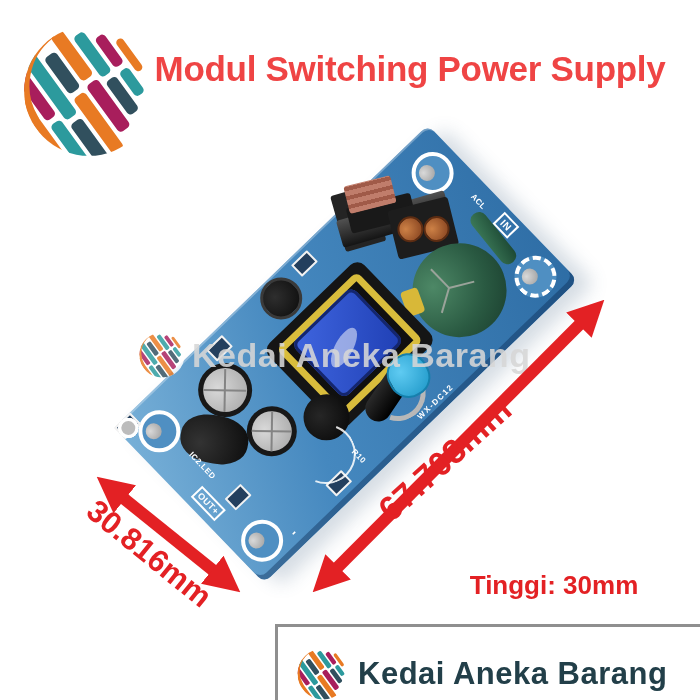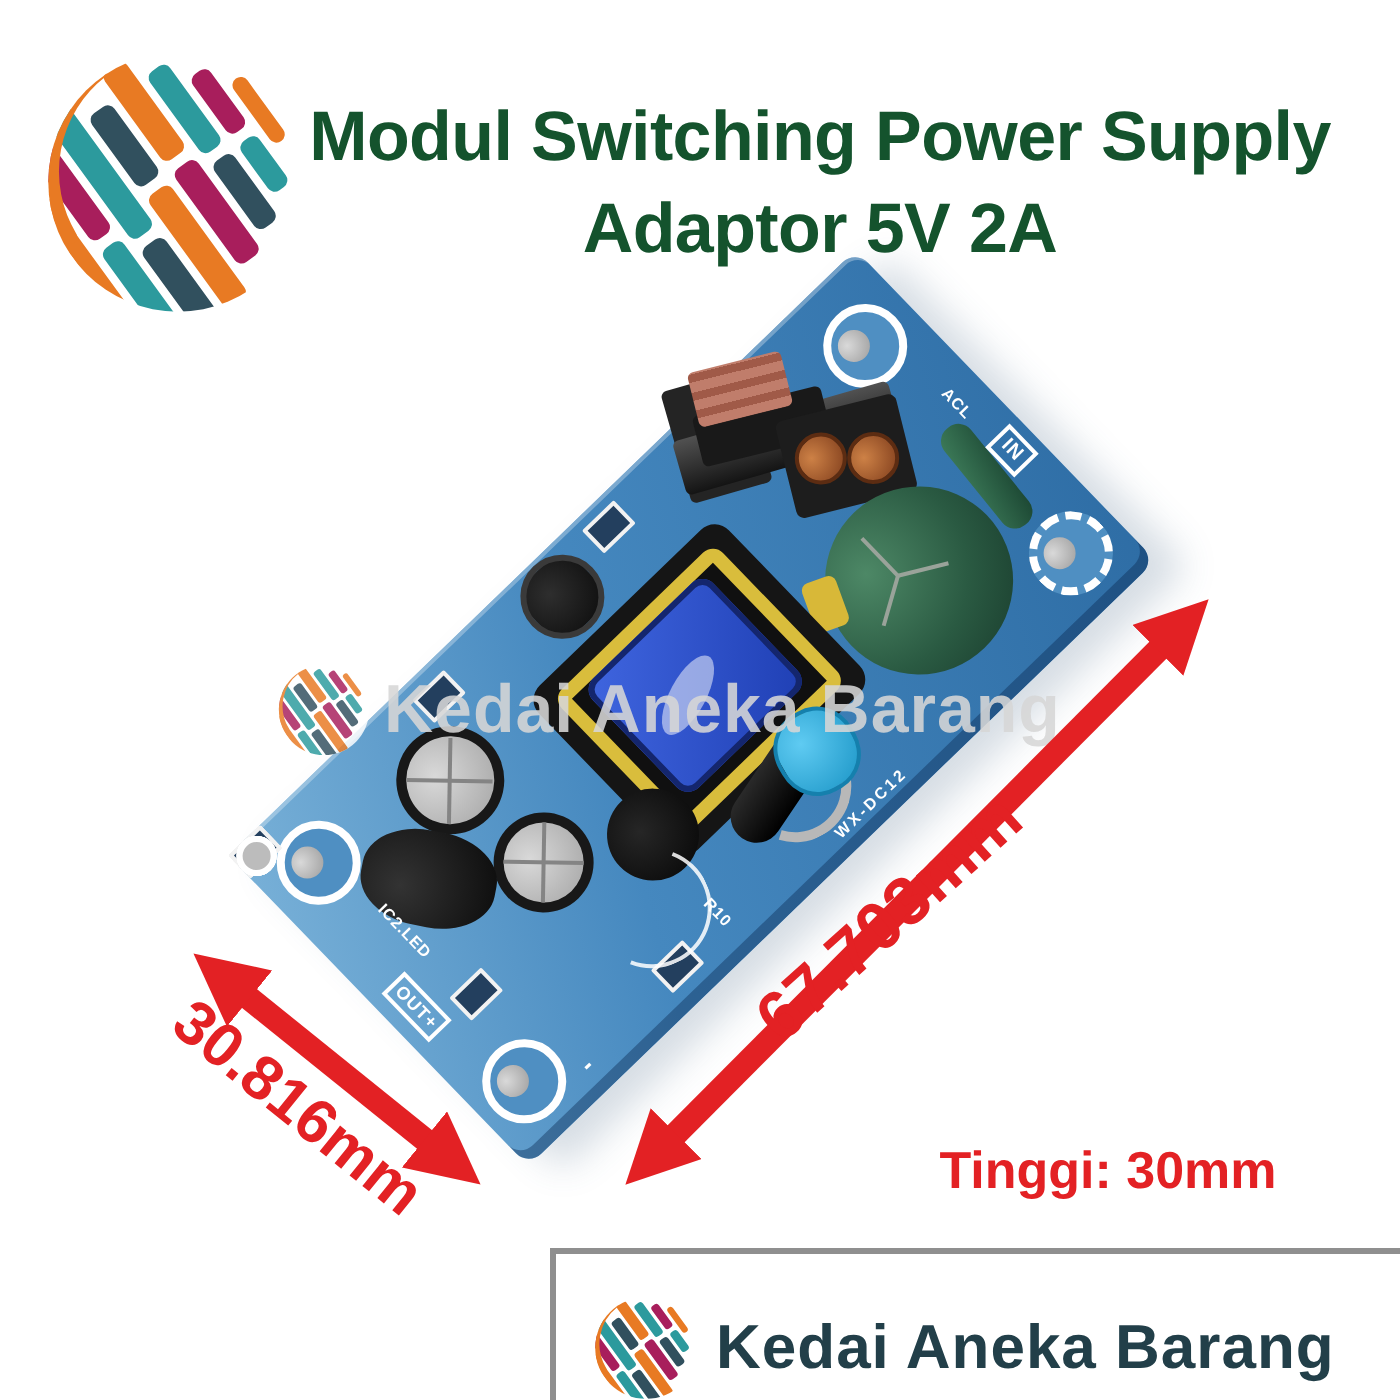--- a/index.html
+++ b/index.html
@@ -2,21 +2,21 @@
 <html><head>
 <meta charset="utf-8">
 <style>
   html,body{margin:0;padding:0;background:#fff;}
   #canvas{position:relative;width:700px;height:700px;background:#ffffff;overflow:hidden;
           font-family:"Liberation Sans",sans-serif;}
   .abs{position:absolute;}
 
   
   #brand-logo{left:20px;top:20px;width:138px;height:142px;}
-  #product-title{left:148px;top:46px;width:524px;text-align:center;color:#14532d;
+  #product-title{left:148px;top:46px;width:524px;text-align:center;color:#ef4444;
                  font-weight:800;font-size:35px;line-height:46px;letter-spacing:-0.3px;}
   #product-title span{display:block;}
 
   
   #pcb{left:128px;top:246px;width:436px;height:216px;transform:rotate(-44deg);
        background:linear-gradient(118deg,#79b1d8 0%,#4588bf 40%,#2e6da5 100%);
        border-radius:9px;z-index:1;
        box-shadow:inset 0 -6px 0 rgba(10,40,80,.4), inset 0 2px 0 rgba(255,255,255,.3),
                   10px 14px 18px rgba(70,100,130,.22);}
   #pcb *{position:absolute;}
@@ -161,21 +161,20 @@
       </symbol>
     </defs>
   </svg>
 
   <svg id="brand-logo" class="abs" viewBox="0 0 100 100">
     <use href="#globe-logo"></use>
   </svg>
 
   <div id="product-title" class="abs">
     <span>Modul Switching Power Supply</span>
-    <span>Adaptor 5V 2A</span>
   </div>
 
   <div id="pcb" class="abs">
     <div class="hole" id="hole1">
         <i></i>
       </div>
     <div class="hole" id="hole2">
         <i></i>
       </div>
     <div class="hole" id="hole3">

